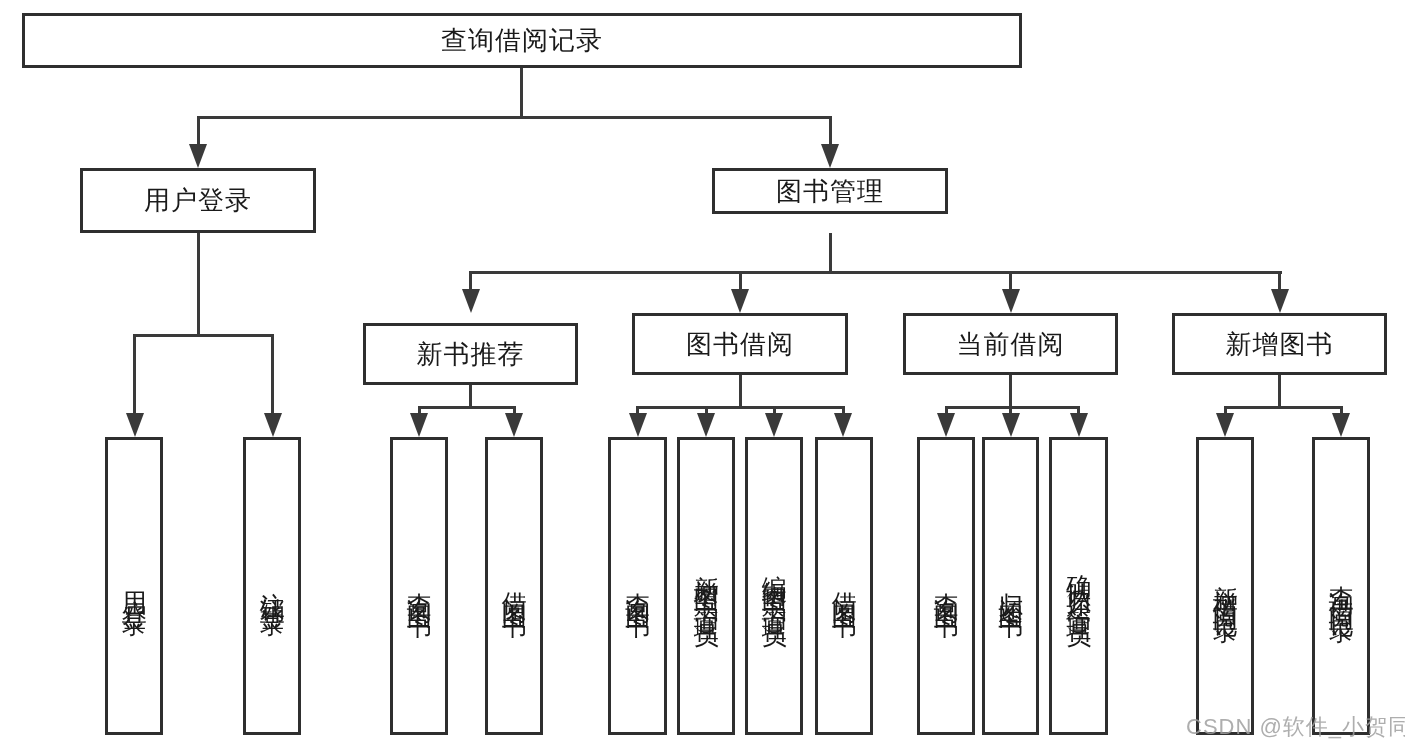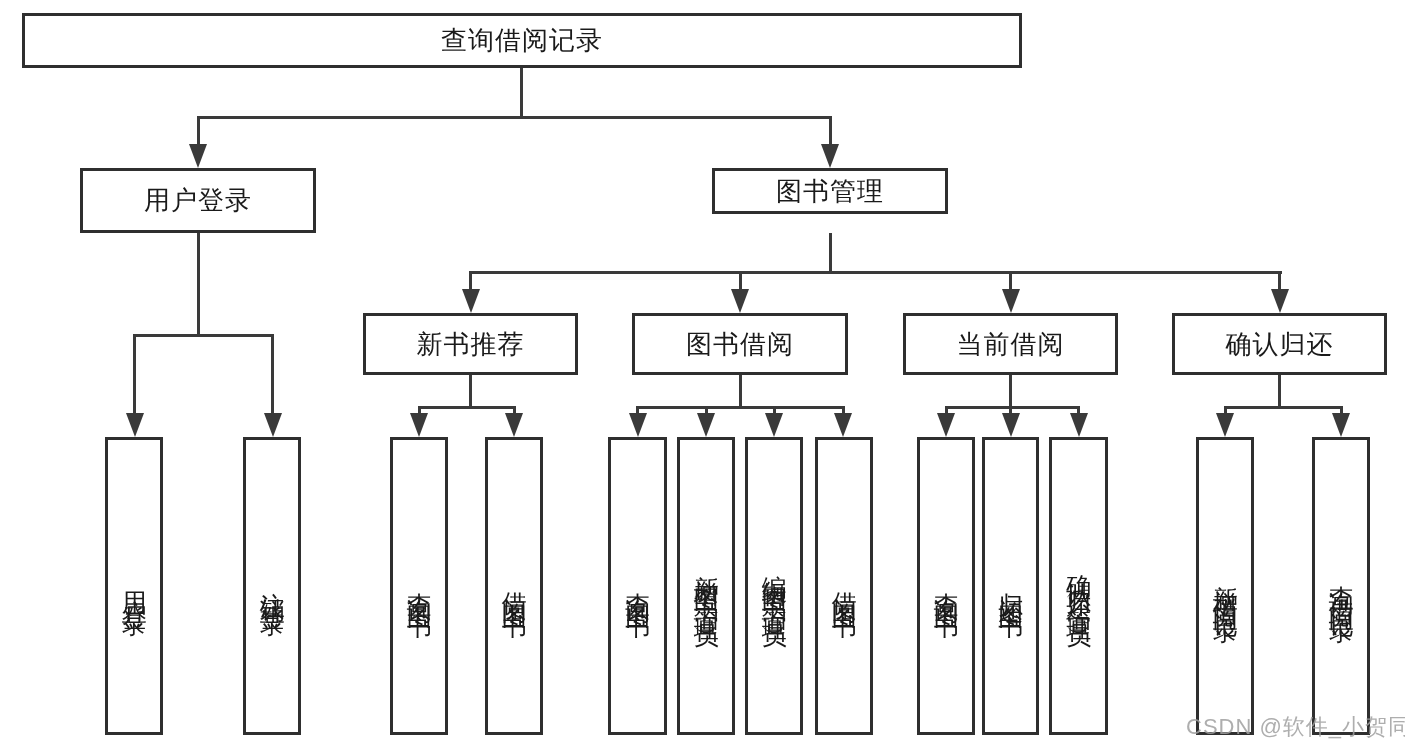--- a/index.html
+++ b/index.html
@@ -86,31 +86,31 @@
     <span class="label">查询借阅记录</span>
   </div>
 
   <div class="box h-box" style="left:80px;top:168px;width:236px;height:65px">
     <span class="label">用户登录</span>
   </div>
   <div class="box h-box" style="left:712px;top:168px;width:236px;height:46px">
     <span class="label">图书管理</span>
   </div>
 
-  <div class="box h-box" style="left:363px;top:313px;width:215px;height:62px">
+  <div class="box h-box" style="left:363px;top:323px;width:215px;height:62px">
     <span class="label">新书推荐</span>
   </div>
   <div class="box h-box" style="left:632px;top:313px;width:216px;height:62px">
     <span class="label">图书借阅</span>
   </div>
   <div class="box h-box" style="left:903px;top:313px;width:215px;height:62px">
     <span class="label">当前借阅</span>
   </div>
   <div class="box h-box" style="left:1172px;top:313px;width:215px;height:62px">
-    <span class="label">确认归还</span>
+    <span class="label">新增图书</span>
   </div>
 
   <div class="box v-box" style="left:105px;top:437px;width:58px;height:298px">
     <span class="label">用户登录</span>
   </div>
   <div class="box v-box" style="left:243px;top:437px;width:58px;height:298px">
     <span class="label">注销登录</span>
   </div>
 
   <div class="box v-box" style="left:390px;top:437px;width:58px;height:298px">

